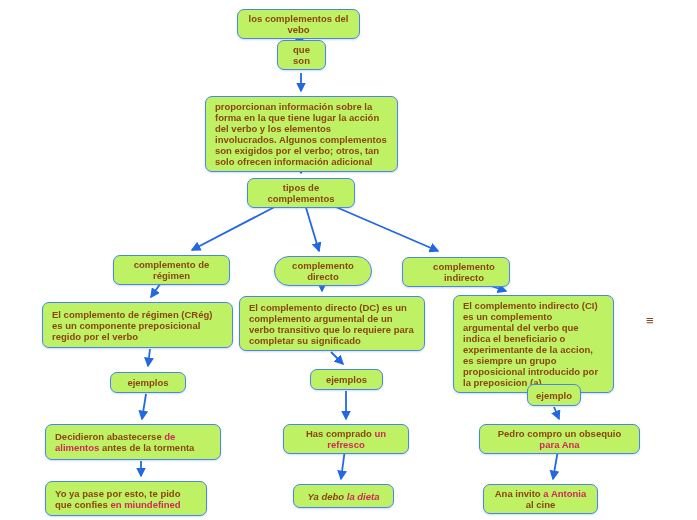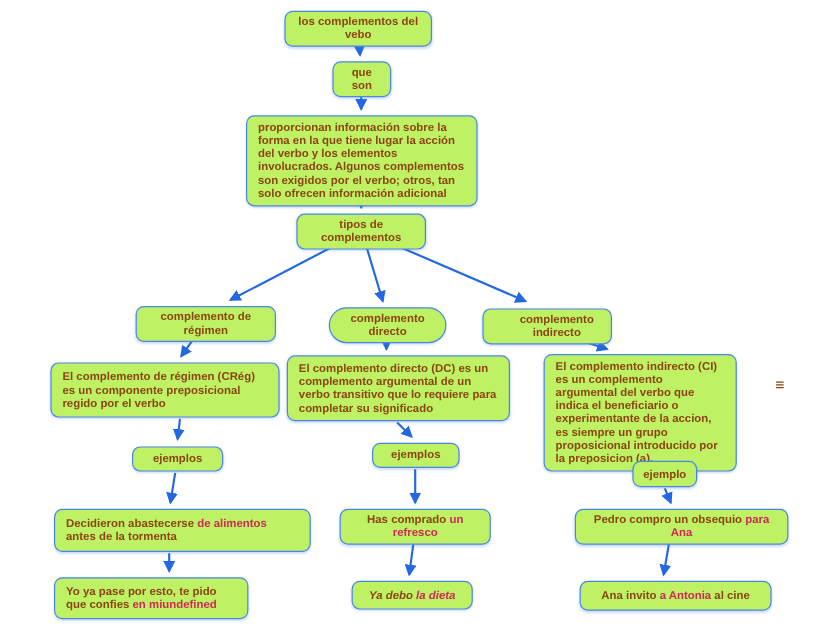--- a/index.html
+++ b/index.html
@@ -82,21 +82,21 @@
       <line x1="546" y1="363" x2="552" y2="379" marker-end="url(#ah)"></line>
       <line x1="554" y1="407" x2="559" y2="419" marker-end="url(#ah)"></line>
       <line x1="558" y1="450" x2="553" y2="479" marker-end="url(#ah)"></line>
     </g>
   </svg>
 
   <div class="node" style="left:237px; top:9px; width:123px; min-height:21px;">
     <span class="seg">los complementos del vebo</span>
   </div>
 
-  <div class="node" style="left:277px; top:51px; width:49px; min-height:21px;">
+  <div class="node" style="left:277px; top:40px; width:49px; min-height:21px;">
     <span class="seg">que son</span>
   </div>
 
   <div class="node box" style="left:205px; top:96px; width:193px; min-height:67px;">
     <span class="seg">proporcionan información sobre la forma en la que tiene lugar la acción del verbo y los elementos involucrados. Algunos complementos son exigidos por el verbo; otros, tan solo ofrecen información adicional</span>
   </div>
 
   <div class="node" style="left:247px; top:178px; width:108px; min-height:21px;">
     <span class="seg">tipos de complementos</span>
   </div>
@@ -132,37 +132,37 @@
   </div>
 
   <div class="node" style="left:310px; top:369px; width:73px; min-height:21px;">
     <span class="seg">ejemplos</span>
   </div>
 
   <div class="node" style="left:527px; top:384px; width:54px; min-height:22px;">
     <span class="seg">ejemplo</span>
   </div>
 
-  <div class="node box" style="left:45px; top:424px; width:214px; min-height:36px;">
+  <div class="node box" style="left:45px; top:424px; width:176px; min-height:36px;">
     <span><span class="seg">Decidieron abastecerse </span><span class="seg hl">de alimentos</span><span class="seg"> antes de la tormenta</span></span>
   </div>
 
   <div class="node" style="left:283px; top:424px; width:126px; min-height:24px;">
     <span><span class="seg">Has comprado </span><span class="seg hl">un refresco</span><span class="seg"></span></span>
   </div>
 
-  <div class="node" style="left:479px; top:424px; width:178px; min-height:25px;">
+  <div class="node" style="left:479px; top:424px; width:161px; min-height:25px;">
     <span><span class="seg">Pedro compro un obsequio </span><span class="seg hl">para Ana</span><span class="seg"></span></span>
   </div>
 
   <div class="node box" style="left:45px; top:481px; width:162px; min-height:35px;">
     <span><span class="seg">Yo ya pase por esto, te pido que confies </span><span class="seg hl">en miundefined</span><span class="seg"></span></span>
   </div>
 
   <div class="node" style="left:293px; top:484px; width:101px; min-height:24px;font-style:italic;">
     <span><span class="seg">Ya debo </span><span class="seg hl">la dieta</span><span class="seg"></span></span>
   </div>
 
-  <div class="node" style="left:483px; top:484px; width:160px; min-height:25px;">
+  <div class="node" style="left:483px; top:484px; width:115px; min-height:25px;">
     <span><span class="seg">Ana invito </span><span class="seg hl">a Antonia</span><span class="seg"> al cine</span></span>
   </div>
 
 </div>
 
 </body></html>

